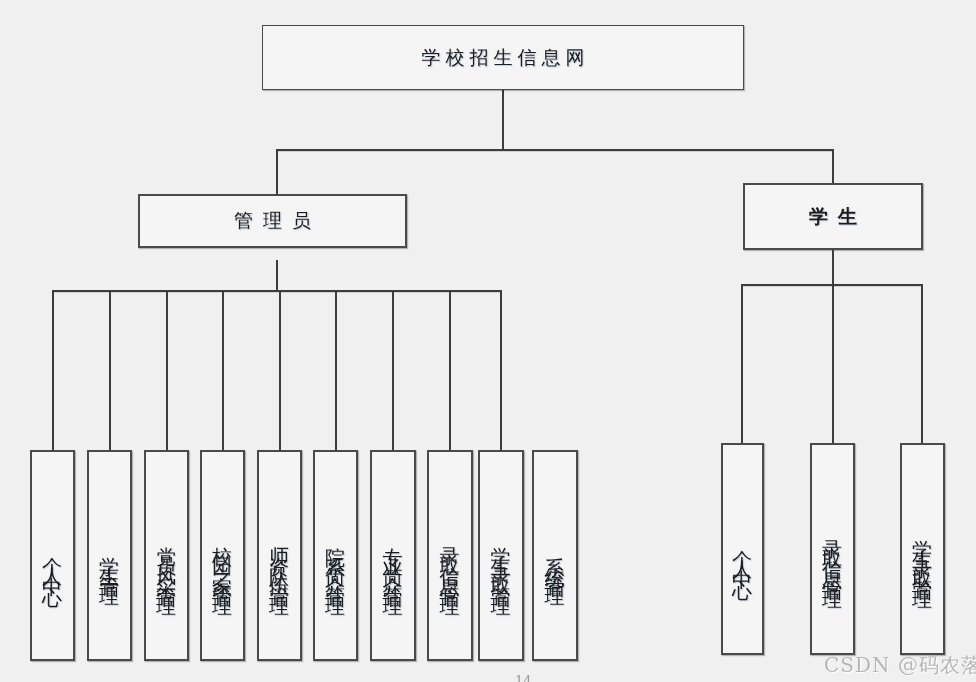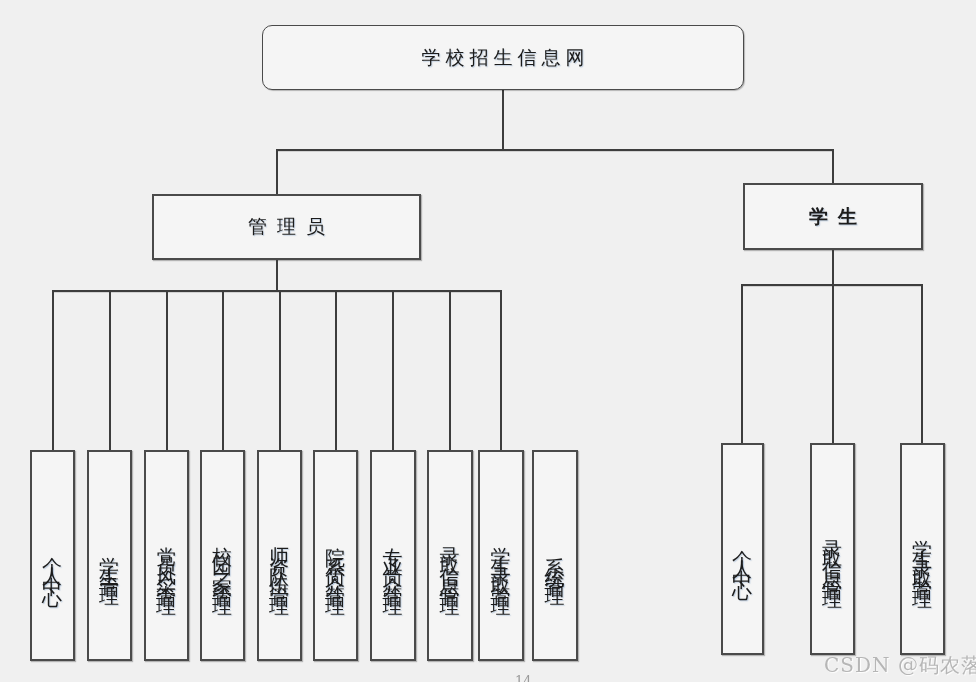--- a/index.html
+++ b/index.html
@@ -17,21 +17,21 @@
   .box{
     position:absolute;
     background:#f5f5f5;
     border:2px solid #4a4a4a;
     box-sizing:border-box;
     display:flex;
     align-items:center;
     justify-content:center;
     box-shadow:1px 1px 1px rgba(0,0,0,0.25);
   }
-  .box.thin{border-width:1px;border-radius:10px;}
+  .box.thin{border-width:1px;}
   .hline{position:absolute;height:2px;background:#3d3d3d;box-shadow:0 1px 0 rgba(0,0,0,0.12);}
   .vline{position:absolute;width:2px;background:#3d3d3d;}
   .hlabel{
     font-size:19px;
     color:#1c1c1c;
     letter-spacing:10px;
     margin-right:-10px;
     white-space:nowrap;
     text-shadow:1px 1px 1px rgba(150,175,205,0.55);
   }
@@ -72,21 +72,21 @@
   
   .c-admin-stub {left:276px;top:260px;height:30px;}
   .c-l2         {left:52px;top:290px;width:450px;}
   .drop{top:290px;height:160px;}
   
   .c-stud-stub  {left:832px;top:250px;height:34px;}
   .c-l3         {left:741px;top:284px;width:182px;}
   .sdrop{top:284px;height:159px;}
   
   .n-root   {left:262px;top:25px;width:482px;height:65px;}
-  .n-admin  {left:152px;top:194px;width:269px;height:66px;}
+  .n-admin  {left:138px;top:194px;width:269px;height:54px;}
   .n-student{left:743px;top:183px;width:180px;height:67px;font-weight:bold;}
   .leaf{top:450px;height:211px;}
   .a0{left:30px;width:45px;}  .a1{left:87px;width:45px;}  .a2{left:144px;width:45px;}
   .a3{left:200px;width:45px;} .a4{left:257px;width:45px;} .a5{left:313px;width:45px;}
   .a6{left:370px;width:46px;} .a7{left:427px;width:46px;} .a8{left:478px;width:46px;}
   .a9{left:532px;width:46px;}
   .sleaf{top:443px;height:212px;}
   .s0{left:721px;width:43px;} .s1{left:810px;width:45px;} .s2{left:900px;width:45px;}
 </style>
 </head>

